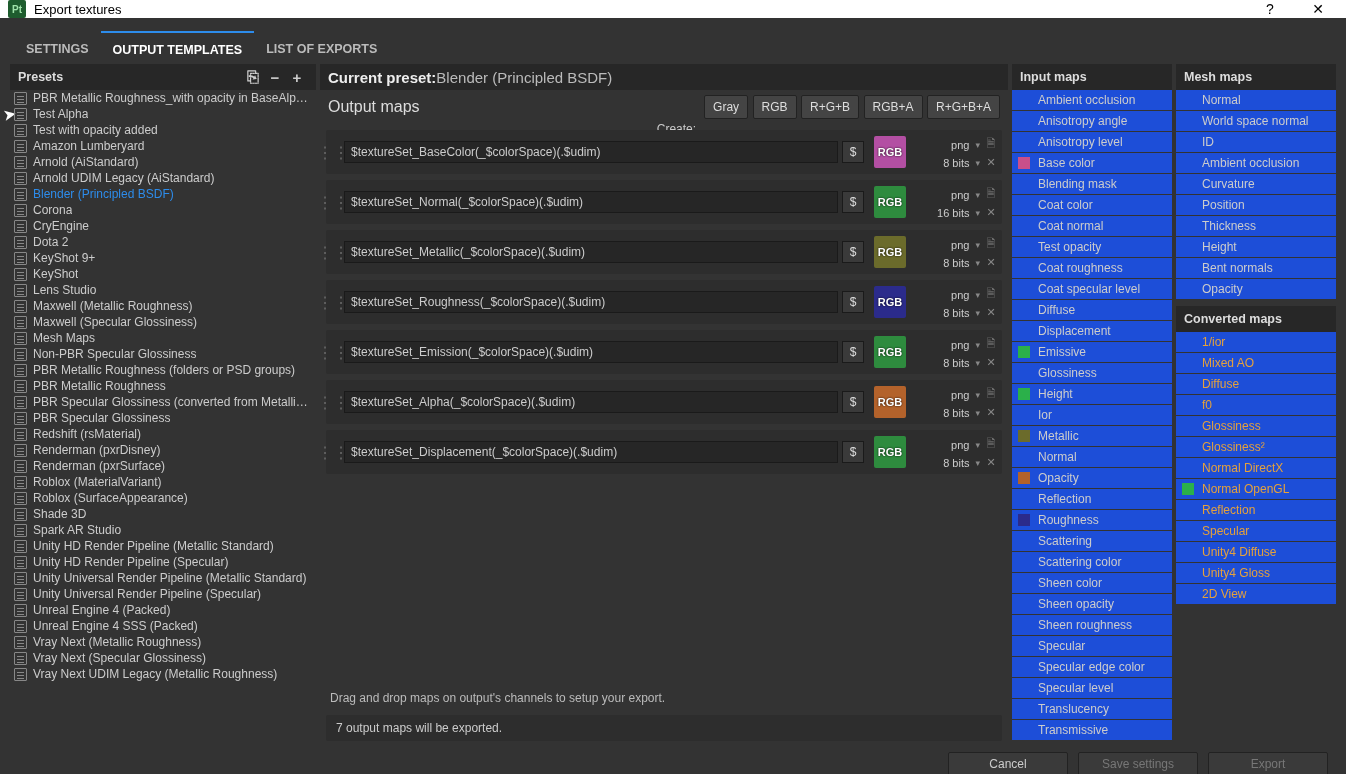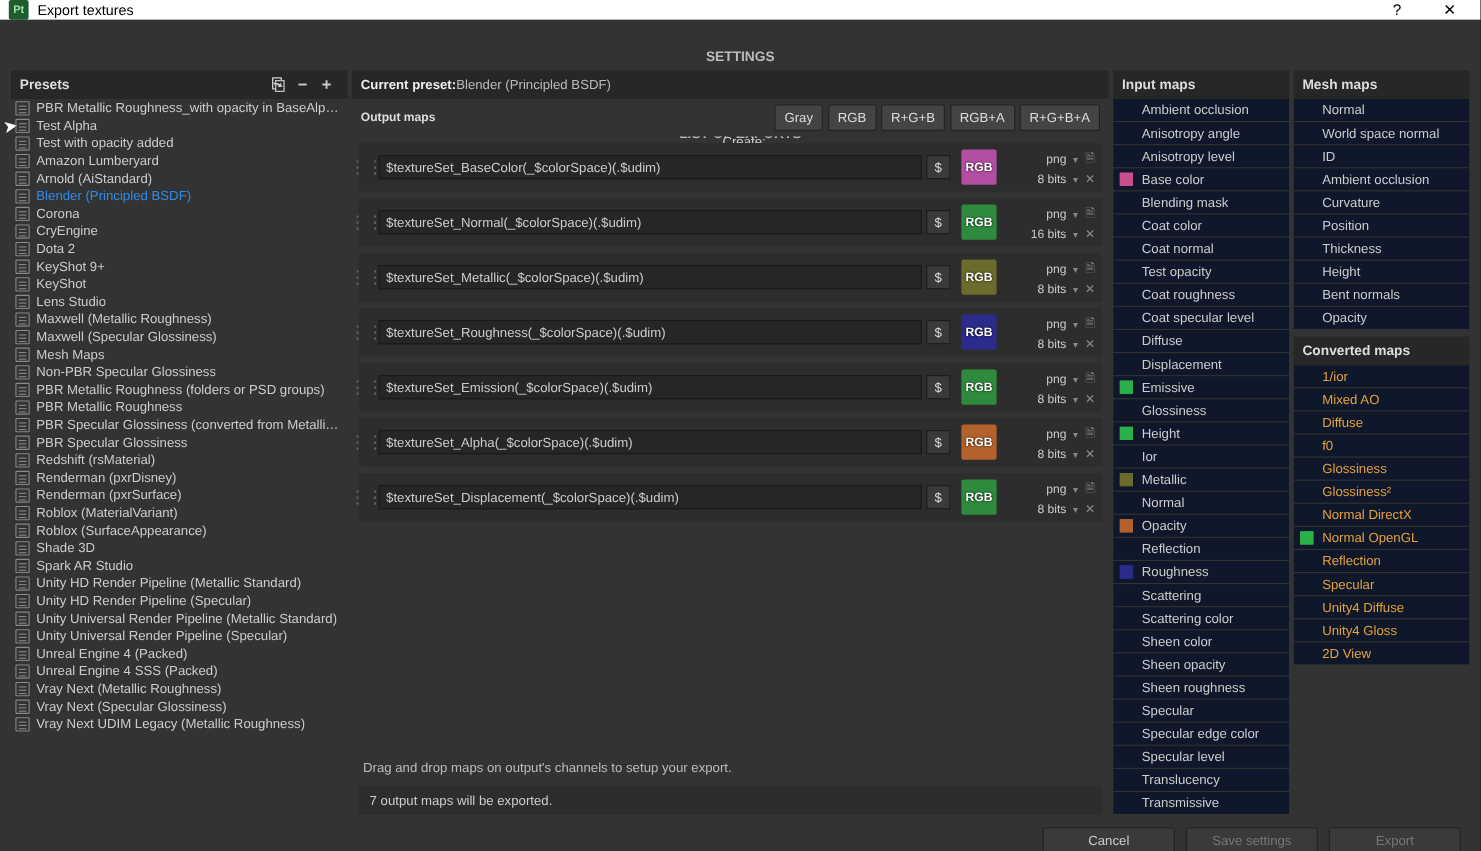--- a/index.html
+++ b/index.html
@@ -3,62 +3,62 @@
 <meta charset="utf-8">
 <style>
 * { margin:0; padding:0; box-sizing:border-box; font-family:"Segoe UI",Arial,sans-serif; }
 html,body { width:1346px; height:774px; background:#111; color:#ccc; overflow:hidden; }
 .window { width:1346px; height:774px; background:#333; display:flex; flex-direction:column; }
 .titlebar { height:30px; background:#fff; color:#000; display:flex; align-items:center; padding:0 8px; gap:8px; }
 .titlebar .logo { width:18px; height:18px; background:#1e5c2e; color:#9fe2a9; font-size:10px; font-weight:bold; display:flex; align-items:center; justify-content:center; border-radius:2px;}
 .titlebar .ttl { flex:1; font-size:13px; }
 .titlebar .wbtn { width:40px; text-align:center; font-size:14px; cursor:pointer;}
 .body { flex:1; background:#333; position:relative; display:flex; flex-direction:column; padding:6px;}
-.tabs { display:flex; height:40px; align-items:center; padding:10px 8px 0 8px; gap:0;flex-direction:column; }
+.tabs { display:flex; height:40px; align-items:center; padding:10px 8px 0 8px; gap:0; }
 .tab { padding:10px 12px; font-size:12.5px; color:#bbb; cursor:pointer; font-weight:600; }
 .tab.active { color:#fff; border-top:2px solid #2d8ceb; background:#333; }
 .content { flex:1; display:flex; gap:4px; padding:0 4px 4px 4px; min-height:0; }
 .col { display:flex; flex-direction:column; min-height:0; }
 .presets-col { width:306px; }
 .center-col { flex:1; }
 .right-col { width:160px; }
 .mesh-col { width:160px; }
 .panel-head { height:26px; background:#272727; display:flex; align-items:center; padding:0 8px; font-size:12.5px; color:#ddd; font-weight:600; }
 .panel-head .spacer { flex:1; }
 .ibtn { width:22px; height:22px; display:flex; align-items:center; justify-content:center; color:#ccc; cursor:pointer; font-size:15px;}
 .preset-list { flex:1; overflow-y:auto; background:#333; font-size:12px; }
 .preset-item { display:flex; align-items:center; gap:6px; height:16px; padding:0 4px; cursor:pointer; white-space:nowrap; overflow:hidden; text-overflow:ellipsis;}
 .preset-item.sel span.lbl { color:#2d8ceb; }
 .picon { width:13px; height:13px; border:1px solid #888; border-radius:1px; position:relative; flex-shrink:0;}
 .picon::after{content:"";position:absolute;left:2px;right:2px;top:3px;height:1px;background:#888;box-shadow:0 3px 0 #888,0 6px 0 #888;}
 .lbl { overflow:hidden; text-overflow:ellipsis; }
-.center-head { height:26px; background:#272727; display:flex; align-items:center; padding:0 8px; font-size:12px; }
+.center-head { height:26px; background:#272727; display:flex; align-items:center; padding:0 8px; font-size:15px; }
 .center-head b { color:#eee; font-weight:600; }
 .center-head span { color:#bbb; }
 .outputs-bar { height:34px; display:flex; align-items:center; padding:0 8px; gap:6px; background:#333;}
-.outputs-bar .olabel { font-size:11px; font-weight:700; color:#ddd; }
+.outputs-bar .olabel { font-size:16px; font-weight:400; color:#ddd; }
 .outputs-bar .spacer{flex:1;}
 .create-label{font-size:12px;color:#ccc;margin-right:2px;margin-top:44px;}
 .cbtn { background:#444; border:1px solid #222; color:#ddd; font-size:12px; padding:4px 8px; border-radius:2px; cursor:pointer;}
 .output-rows { flex:1; overflow:auto; padding:0 6px; }
 .orow { background:#2d2d2d; margin:6px 0; border-radius:2px; display:flex; align-items:stretch; min-height:44px; }
 .orow .grip { width:14px; display:flex; align-items:center; justify-content:center; color:#666;}
 .orow .txt { flex:1; display:flex; align-items:center; padding:6px 4px;}
 .orow input[type=text]{ flex:1; background:#262626; border:1px solid #1a1a1a; color:#ccc; font-size:12px; padding:4px 6px; height:22px;}
 .dollar { width:22px; height:22px; background:#3a3a3a; border:1px solid #1a1a1a; margin-left:4px; display:flex; align-items:center; justify-content:center; font-size:12px; color:#ddd; cursor:pointer;}
 .swatch { width:32px; height:32px; margin:6px; border-radius:2px; display:flex; flex-direction:column; align-items:center; justify-content:center; font-size:10px; color:#111; font-weight:bold; cursor:pointer; position:relative;}
 .swatch .sl{color:#fff;font-size:11px;text-shadow:0 0 2px #000;}
 .meta { width:90px; display:flex; flex-direction:column; align-items:flex-end; justify-content:center; padding-right:4px; font-size:11px; color:#ccc; gap:2px;}
 .meta .line{display:flex;align-items:center;gap:4px;}
 .cicon{width:14px;text-align:center;color:#888;cursor:pointer;}
 .chev{font-size:9px;color:#888;margin-left:2px;}
 .footer-hint { padding:8px 10px; font-size:12px; color:#bbb; background:#333;}
 .footer-count { background:#2d2d2d; margin:2px 6px 0 6px; padding:6px 10px; font-size:12px; color:#ccc; border-radius:2px;}
 .side-list { flex:1; overflow-y:auto; background:#333;}
-.sitem { display:flex; align-items:center; gap:8px; height:20px; padding:0 6px; font-size:12px; background:#0f172a; margin-bottom:1px; cursor:grab;}
+.sitem { display:flex; align-items:center; gap:8px; height:20px; padding:0 6px; font-size:12px; background:#1d4ed8; margin-bottom:1px; cursor:grab;}
 .sitem .sq { width:12px; height:12px; border:1px solid #555; flex-shrink:0;}
 .sitem.orange { color:#e5a13c; }
 .bottom-bar { height:38px; background:#333; display:flex; align-items:center; justify-content:flex-end; gap:10px; padding:0 12px;}
 .bbtn { width:120px; height:24px; background:#3a3a3a; border:1px solid #222; color:#ccc; font-size:12px; border-radius:2px; cursor:pointer;}
 .bbtn.dis { color:#777; }
 .cursor { position:absolute; left:3px; top:87px; font-size:16px; color:#fff; transform:rotate(-10deg); pointer-events:none;}
 ::-webkit-scrollbar{width:8px;background:#2a2a2a;}
 ::-webkit-scrollbar-thumb{background:#555;border-radius:4px;}
 </style>
 </head>
@@ -105,20 +105,24 @@
               <span class="picon"></span>
               <span class="lbl">Test with opacity added</span>
             </div>
             <div class="preset-item">
               <span class="picon"></span>
               <span class="lbl">Amazon Lumberyard</span>
             </div>
             <div class="preset-item">
               <span class="picon"></span>
               <span class="lbl">Arnold (AiStandard)</span>
+            </div>
+            <div class="preset-item">
+              <span class="picon"></span>
+              <span class="lbl">Arnold UDIM Legacy (AiStandard)</span>
             </div>
             <div class="preset-item sel">
               <span class="picon"></span>
               <span class="lbl">Blender (Principled BSDF)</span>
             </div>
             <div class="preset-item">
               <span class="picon"></span>
               <span class="lbl">Corona</span>
             </div>
             <div class="preset-item">

